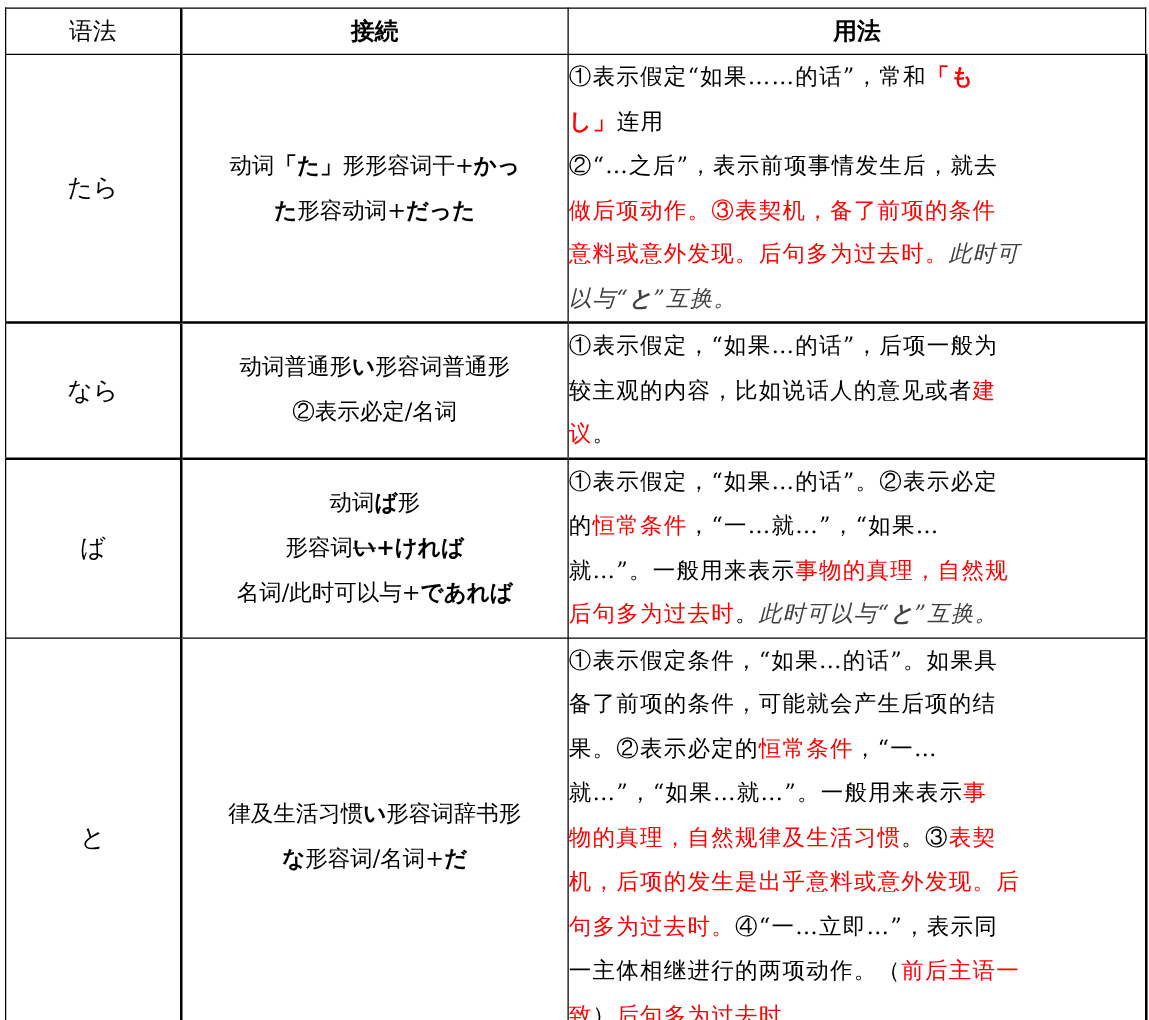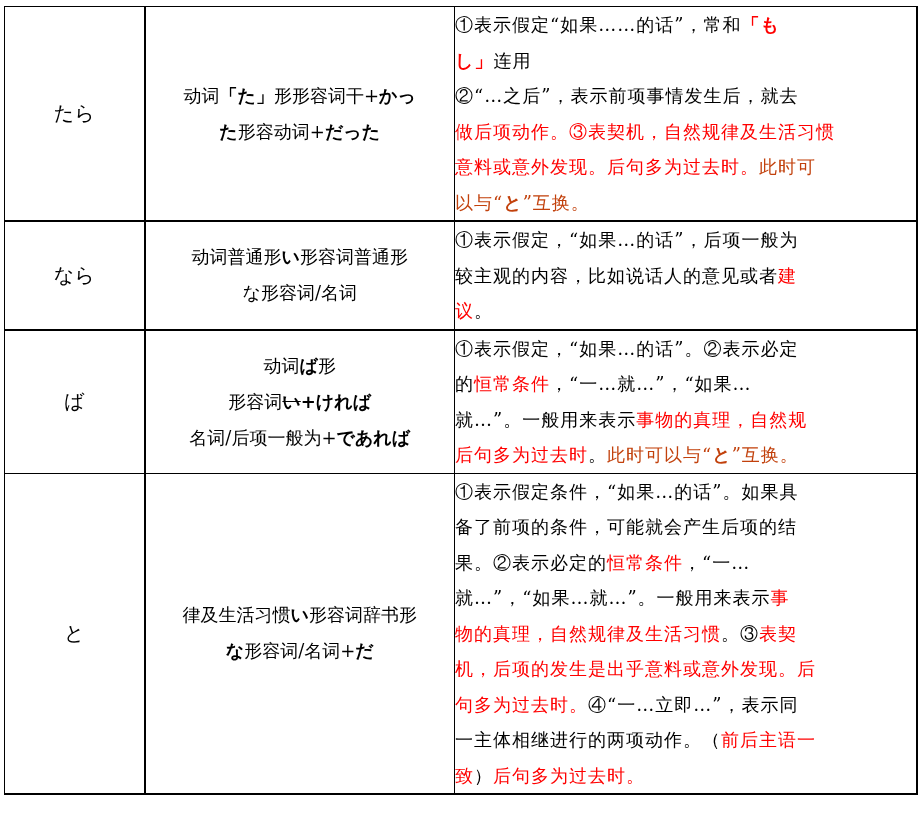--- a/index.html
+++ b/index.html
@@ -65,84 +65,89 @@
     line-height: 35.5px;
     padding: 2px 8px 2px 10px;
     vertical-align: top;
     letter-spacing: 1px;
   }
   .kana {
     font-family: "DejaVu Sans", "Liberation Sans", sans-serif;
     font-weight: bold;
   }
   .red { color: #ff0000; }
-  .blue { color: #c2410c; }
+  .blue { color: #404040; font-style: italic; }
   .strike { text-decoration: line-through; }
   .line { display: block; }
 </style>
 </head>
 <body>
 
 <table class="grammar">
   <colgroup>
     <col class="c1">
       <col class="c2">
       <col class="c3">
   </colgroup>
 
   <tbody>
+      <tr class="hdr">
+    <th>语法</th>
+    <th class="bold thick-v">接続</th>
+    <th class="bold">用法</th>
+  </tr>
 
   <tr style="height:212px;">
     <td class="pattern">たら</td>
     <td class="conn thick-v">
       <span class="line">
         <span>动词</span><span class="kana">「た」</span><span>形形容词干+</span><span class="kana">かっ</span>
       </span>
       <span class="line">
         <span class="kana">た</span><span>形容动词+</span><span class="kana">だった</span>
       </span>
     </td>
     <td class="usage thick-right">
       <span>①表示假定“如果……的话”，常和</span><span class="red kana">「も</span><br>
       <span class="red kana">し」</span><span>连用</span><br>
       <span>②“…之后”，表示前项事情发生后，就去</span><br>
-      <span class="red">做后项动作。③</span><span class="red">表契机，自然规律及生活习惯</span><br>
+      <span class="red">做后项动作。③</span><span class="red">表契机，备了前项的条件</span><br>
       <span class="red">意料或意外发现。后句多为过去时。</span><span class="blue">此时可</span><br>
       <span class="blue">以与“</span><span class="blue kana">と</span><span class="blue">”互换。</span>
     </td>
   </tr>
 
   <tr style="height:104px;" class="thick-top">
     <td class="pattern thick-top">なら</td>
     <td class="conn thick-v thick-top">
       <span class="line">
         <span>动词普通形</span><span class="kana">い</span><span>形容词普通形</span>
       </span>
       <span class="line">
-        <span>な形容词/名词</span>
+        <span>②表示必定/名词</span>
       </span>
     </td>
     <td class="usage thick-top thick-right">
       <span>①表示假定，“如果…的话”，后项一般为</span><br>
       <span>较主观的内容，比如说话人的意见或者</span><span class="red">建</span><br>
       <span class="red">议</span><span>。</span>
     </td>
   </tr>
 
   <tr style="height:138px;">
     <td class="pattern thick-top">ば</td>
     <td class="conn thick-v thick-top">
       <span class="line">
         <span>动词</span><span class="kana">ば</span><span>形</span>
       </span>
       <span class="line">
         <span>形容词</span><span class="kana strike">い</span><span class="kana">+ければ</span>
       </span>
       <span class="line">
-        <span>名词/后项一般为+</span><span class="kana">であれば</span>
+        <span>名词/此时可以与+</span><span class="kana">であれば</span>
       </span>
     </td>
     <td class="usage thick-top thick-right">
       <span>①表示假定，“如果…的话”。②表示必定</span><br>
       <span>的</span><span class="red">恒常条件</span><span>，“一…就…”，“如果…</span><br>
       <span>就…”。一般用来表示</span><span class="red">事物的真理，自然规</span><br>
       <span class="red">后句多为过去时</span><span>。</span><span class="blue">此时可以与“</span><span class="blue kana">と</span><span class="blue">”互换。</span>
     </td>
   </tr>
 

